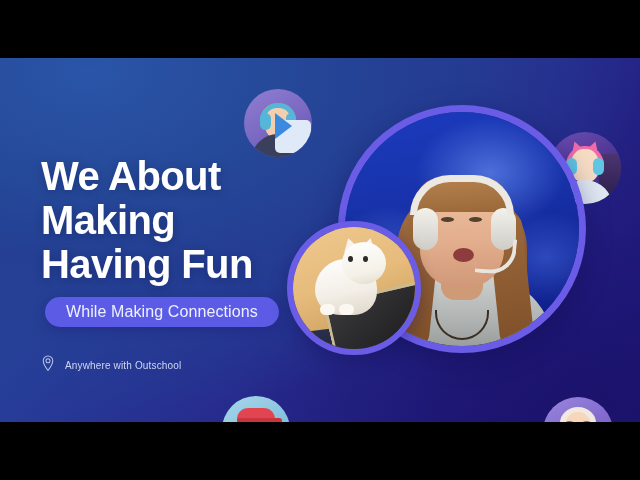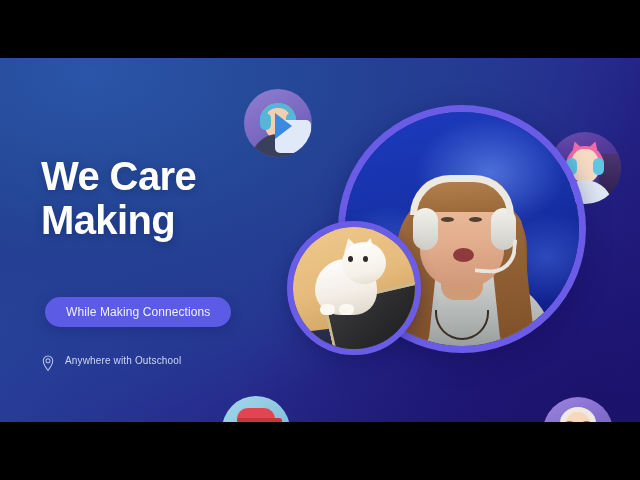--- a/index.html
+++ b/index.html
@@ -95,33 +95,34 @@
     left: 45px;
     top: 239px;
     z-index: 20;
     height: 30px;
     padding: 9px 21px;
     display: flex;
     align-items: center;
     background: #5b5be6;
     border-radius: 999px;
     color: #eef0ff;
-    font-size: 12px;
+    font-size: 16px;
     font-weight: 500;
     letter-spacing: .1px;
     box-shadow: 0 3px 12px rgba(30,20,110,.32);
   }
 
   
   #location {
     position: absolute;
     left: 41px;
     top: 297px;
     z-index: 20;
     display: flex;
+    align-items: center;
     gap: 10px;
   }
   #location .loc-text {
     color: #cfd6f2;
     font-size: 10px;
     letter-spacing: .15px;
   }
 
   
   .bubble {
@@ -460,22 +461,23 @@
 <body>
 
 <div id="stage">
 
   <div class="letterbox top"></div>
 
   <div id="slide">
 
 
     <h1 id="headline">
-      <span class="hl-line">We Care</span>
+      <span class="hl-line">We About</span>
       <span class="hl-line">Making</span>
+      <span class="hl-line">Having Fun</span>
     </h1>
 
     <div id="pill">
       <span>While Making Connections</span>
     </div>
 
     <div id="location">
       <span>
         <svg viewBox="0 0 16 20" width="14" height="17" aria-hidden="true">
           <path d="M8 1.2c-3.1 0-5.6 2.5-5.6 5.6 0 4.2 5.6 11.4 5.6 11.4s5.6-7.2 5.6-11.4c0-3.1-2.5-5.6-5.6-5.6z" fill="none" stroke="#b9c3e8" stroke-width="1.2"></path>

